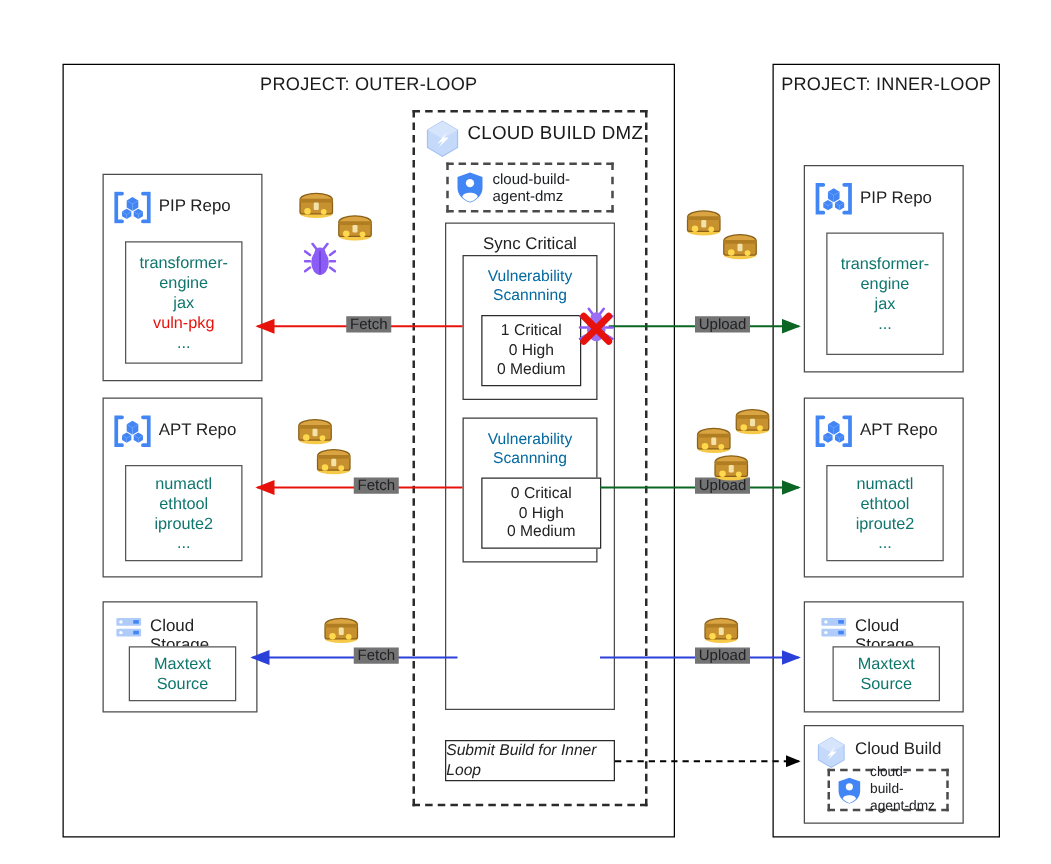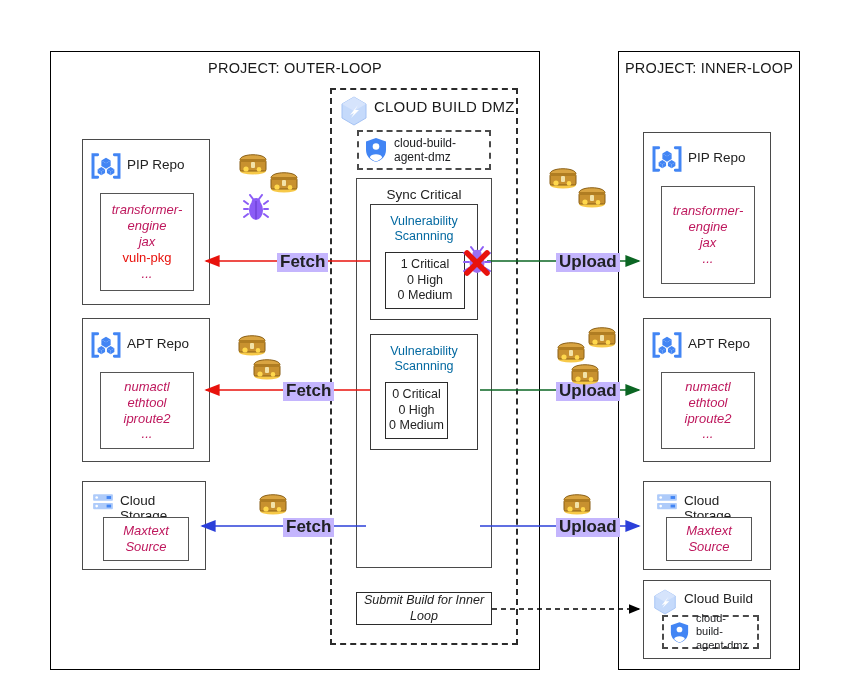--- a/index.html
+++ b/index.html
@@ -15,32 +15,32 @@
 
   .dmz-box{border:2px dashed #2b2b2b;background:transparent;}
   .dmz-title{position:absolute;left:42px;top:8px;font-size:15px;color:#1a1a1a;letter-spacing:.2px;}
 
   .svc-box{border:1.6px solid #4a4a4a;background:#fff;}
   .svc-head{position:absolute;left:0;right:0;top:8px;text-align:center;font-size:13.5px;color:#222;}
   .svc-head.with-icon{text-align:left;padding-left:44px;}
 
   .pkg-box{border:1.4px solid #555;background:#fff;display:flex;flex-direction:column;align-items:center;justify-content:center;line-height:1.22;}
   .pkg-box span{display:block;text-align:center;font-size:13px;}
-  .green{color:#be185d;font-style:italic;}
+  .green{color:#0f766e;}
   .red{color:#e8120c;}
 
   .step-box{border:1.6px solid #3a3a3a;background:#fff;}
   .step-title{position:absolute;left:0;right:0;top:9px;text-align:center;font-size:12.5px;color:#0369a1;line-height:1.2;}
 
-  .plain-box{border:1.5px solid #2b2b2b;background:#fff;display:flex;align-items:center;justify-content:center;text-align:center;font-size:12.5px;line-height:1.25;color:#222;}
+  .plain-box{border:1.5px solid #2b2b2b;background:#fff;display:flex;align-items:center;justify-content:center;font-size:12.5px;line-height:1.25;color:#222;}
 
   .sa-chip{border:2px dashed #4a4a4a;background:#fff;display:flex;align-items:center;gap:7px;padding:4px 6px;}
   .sa-chip .txt{font-size:12px;line-height:1.2;color:#202124;}
 
-  .edge-label{position:absolute;background:#c4b5fd;font-size:17px;color:#202124;padding:0 3px;line-height:1.1;font-weight:bold;}
+  .edge-label{position:absolute;background:#737373;font-size:12px;color:#202124;padding:0 3px;line-height:1.1;}
 
   svg.ov{position:absolute;left:0;top:0;width:841px;height:691px;pointer-events:none;}
 
   .chest{position:absolute;width:34px;height:28px;}
   .bug{position:absolute;width:26px;height:28px;}
 </style>
 </head>
 <body>
 
 <div id="canvas">
@@ -167,21 +167,21 @@
       <span>0 High</span>
       <span>0 Medium</span>
     </div>
   </div>
 
   <div class="abs step-box" style="left:370px;top:334px;width:108px;height:116px;">
     <div class="step-title">
       <span>Vulnerability</span><br>
       <span>Scannning</span>
     </div>
-    <div class="abs plain-box" style="left:14px;top:47px;width:63px;height:57px;flex-direction:column;">
+    <div class="abs plain-box" style="left:14px;top:47px;width:96px;height:57px;flex-direction:column;">
       <span>0 Critical</span>
       <span>0 High</span>
       <span>0 Medium</span>
     </div>
   </div>
 
 
   <div class="abs plain-box" style="left:356px;top:592px;width:136px;height:33px;font-style:italic;">Submit Build for Inner Loop</div>
 
   <div class="abs project-box" style="left:618px;top:51px;width:182px;height:619px;">

